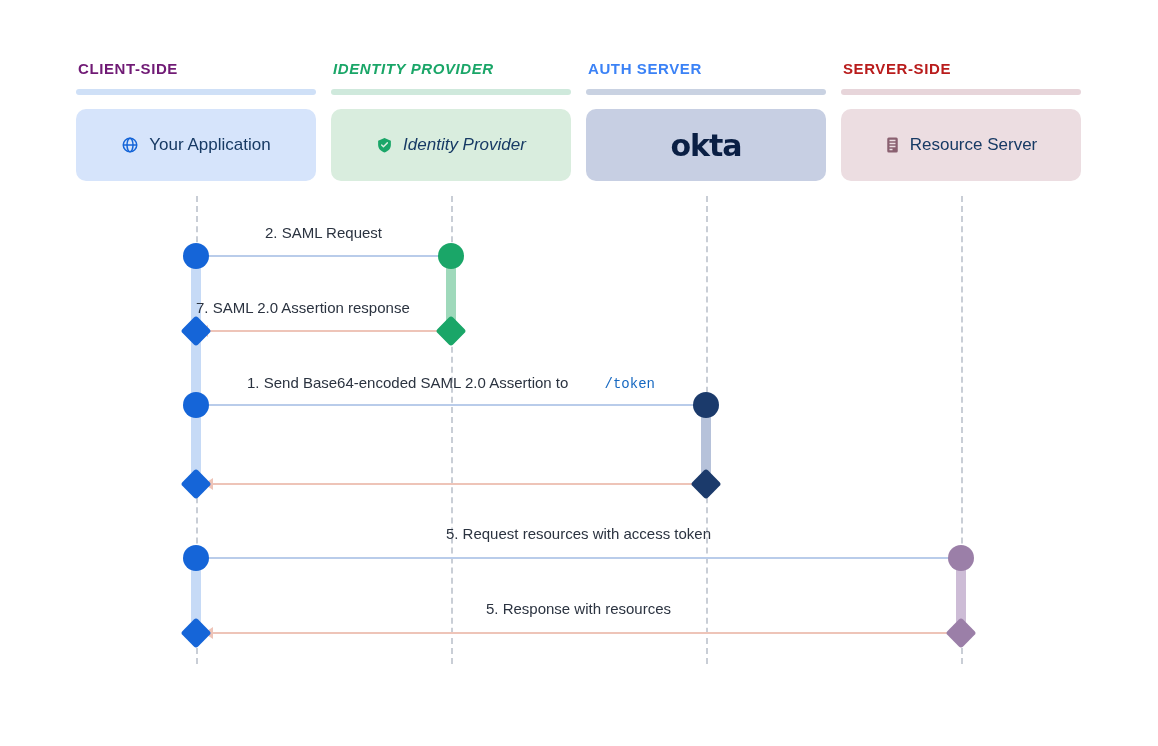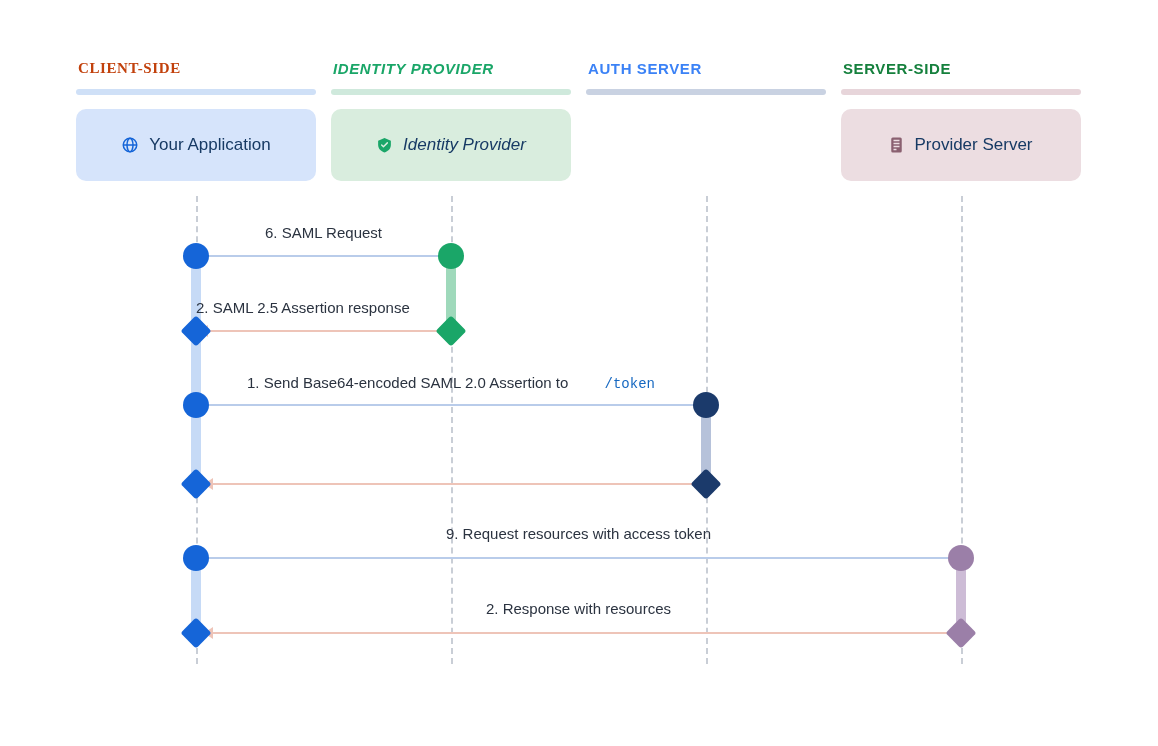--- a/index.html
+++ b/index.html
@@ -110,21 +110,21 @@
     color: #1668c1;
     margin-left: 32px;
   }
 </style>
 </head>
 <body>
 
 <div id="canvas">
 
   <div class="lane" style="left:76px;">
-    <div class="lane-title" style="color:#c2410c;font-family:Liberation Serif, serif;">CLIENT-SIDE</div>
+    <div class="lane-title" style="color:#701a75;">CLIENT-SIDE</div>
     <div class="lane-rule" style="background:#cfe0f7;"></div>
     <div class="lane-box" style="background:#d6e4fb;">
       <span class="glyph">
         <svg width="18" height="18" viewBox="0 0 24 24" fill="none" stroke="#1565d8" stroke-width="2">
           <circle cx="12" cy="12" r="9"></circle>
             <ellipse cx="12" cy="12" rx="4" ry="9"></ellipse>
             <line x1="3" y1="12" x2="21" y2="12"></line>
         </svg>
       </span>
       <span>Your Application</span>
@@ -141,58 +141,61 @@
           <path d="M8 12 l2.5 2.5 L16 9" stroke="#d9edde" stroke-width="2" fill="none" stroke-linecap="round" stroke-linejoin="round"></path>
         </svg>
       </span>
       <span>Identity Provider</span>
     </div>
   </div>
 
   <div class="lane" style="left:586px;">
     <div class="lane-title" style="color:#3b82f6;">AUTH SERVER</div>
     <div class="lane-rule" style="background:#c9d2e2;"></div>
+    <div class="lane-box" style="background:#c7cfe3;">
+      <span class="okta-word">okta</span>
+    </div>
   </div>
 
   <div class="lane" style="left:841px;">
-    <div class="lane-title" style="color:#15803d;">SERVER-SIDE</div>
+    <div class="lane-title" style="color:#b91c1c;">SERVER-SIDE</div>
     <div class="lane-rule" style="background:#e7d5da;"></div>
     <div class="lane-box" style="background:#ecdde1;">
       <span class="glyph">
         <svg width="15" height="18" viewBox="0 0 20 24" fill="#8a6070">
           <rect x="3" y="2" width="14" height="20" rx="2"></rect>
           <rect x="6" y="5" width="8" height="2" fill="#ecdde1"></rect>
           <rect x="6" y="9" width="8" height="2" fill="#ecdde1"></rect>
           <rect x="6" y="13" width="8" height="2" fill="#ecdde1"></rect>
           <rect x="6" y="17" width="4" height="2" fill="#ecdde1"></rect>
         </svg>
       </span>
-      <span>Provider Server</span>
+      <span>Resource Server</span>
     </div>
   </div>
 
   <div class="lifeline" style="left:196px;"></div>
   <div class="lifeline" style="left:451px;"></div>
   <div class="lifeline" style="left:706px;"></div>
   <div class="lifeline" style="left:961px;"></div>
 
   <div class="seg" style="left:191px; top:256px; height:76px; background:#9fd9bb; left:446px;"></div>
   <div class="seg" style="left:191px; top:256px; height:230px; background:#c6daf6;"></div>
   <div class="seg" style="left:701px; top:404px; height:80px; background:#b6c2da;"></div>
   <div class="seg" style="left:191px; top:557px; height:76px; background:#c6daf6;"></div>
   <div class="seg" style="left:956px; top:557px; height:76px; background:#cdbcd6;"></div>
 
-  <div class="msg" style="left:196px; top:223px; width:255px;">6. SAML Request</div>
+  <div class="msg" style="left:196px; top:223px; width:255px;">2. SAML Request</div>
   <div class="arrow right" style="left:200px; top:255px; width:248px; background:#b9ccea;">
     <span class="head" style="border-left-color:#b9ccea;"></span>
   </div>
   <div class="node" style="left:183px; top:243px; background:#1565d8;"></div>
   <div class="node" style="left:438px; top:243px; background:#1aa668;"></div>
 
-  <div class="msg" style="left:196px; top:298px; width:500px; text-align:left;">2. SAML 2.5 Assertion response</div>
+  <div class="msg" style="left:196px; top:298px; width:500px; text-align:left;">7. SAML 2.0 Assertion response</div>
   <div class="arrow left" style="left:200px; top:330px; width:248px; background:#eec4b8;">
     <span class="head" style="border-right-color:#eec4b8;"></span>
   </div>
   <div class="diamond" style="left:185px; top:320px; background:#1565d8;"></div>
   <div class="diamond" style="left:440px; top:320px; background:#1aa668;"></div>
 
   <div class="msg" style="left:196px; top:373px; width:510px;">
     <span>1. Send Base64-encoded SAML 2.0 Assertion to</span>
     <span class="mono">/token</span>
   </div>
@@ -201,27 +204,27 @@
   </div>
   <div class="node" style="left:183px; top:392px; background:#1565d8;"></div>
   <div class="node" style="left:693px; top:392px; background:#1b3a6b;"></div>
 
   <div class="arrow left" style="left:205px; top:483px; width:498px; background:#eec4b8;">
     <span class="head" style="border-right-color:#eec4b8;"></span>
   </div>
   <div class="diamond" style="left:185px; top:473px; background:#1565d8;"></div>
   <div class="diamond" style="left:695px; top:473px; background:#1b3a6b;"></div>
 
-  <div class="msg" style="left:196px; top:524px; width:765px;">9. Request resources with access token</div>
+  <div class="msg" style="left:196px; top:524px; width:765px;">5. Request resources with access token</div>
   <div class="arrow right" style="left:200px; top:557px; width:758px; background:#b9ccea;">
     <span class="head" style="border-left-color:#b9ccea;"></span>
   </div>
   <div class="node" style="left:183px; top:545px; background:#1565d8;"></div>
   <div class="node" style="left:948px; top:545px; background:#9b7fa8;"></div>
 
-  <div class="msg" style="left:196px; top:599px; width:765px;">2. Response with resources</div>
+  <div class="msg" style="left:196px; top:599px; width:765px;">5. Response with resources</div>
   <div class="arrow left" style="left:205px; top:632px; width:753px; background:#eec4b8;">
     <span class="head" style="border-right-color:#eec4b8;"></span>
   </div>
   <div class="diamond" style="left:185px; top:622px; background:#1565d8;"></div>
   <div class="diamond" style="left:950px; top:622px; background:#9b7fa8;"></div>
 
 </div>
 
 </body></html>

